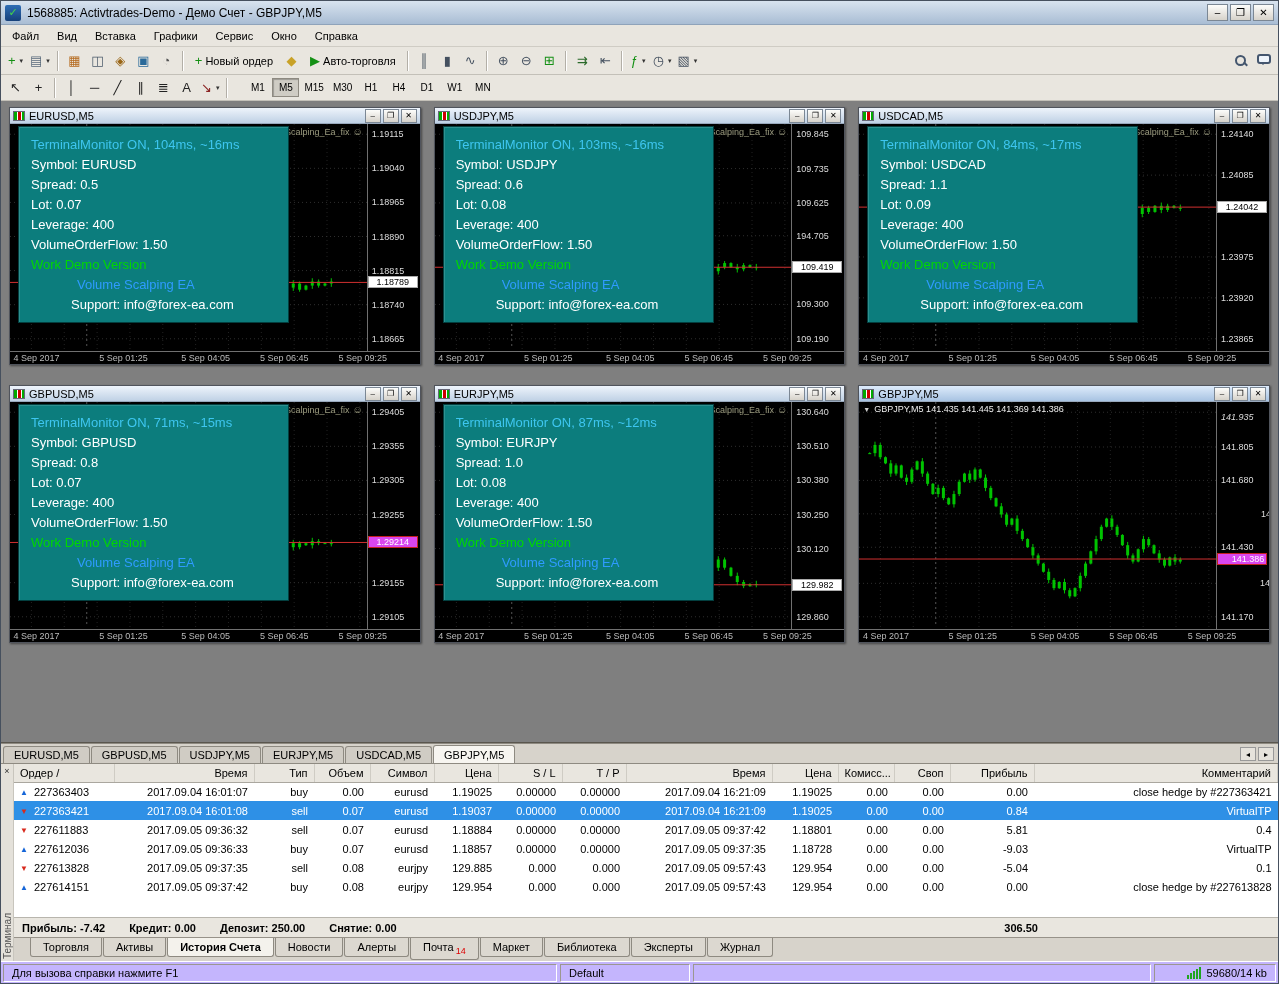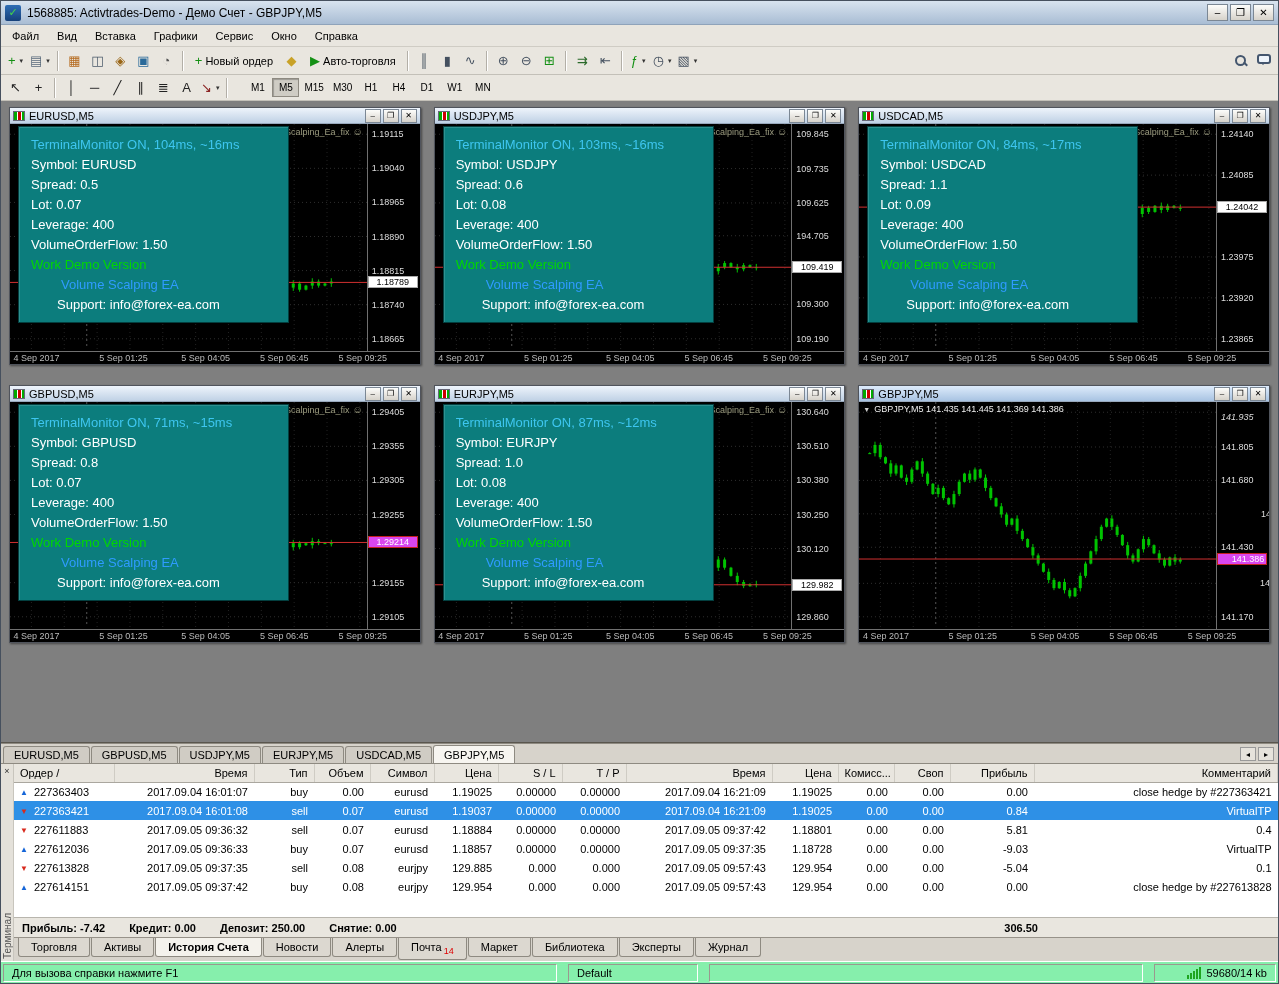--- a/index.html
+++ b/index.html
@@ -52,22 +52,22 @@
 .pcur.red{background:#d946ef;border-color:#c42020;color:#fff}
 .tscale{grid-column:1/3;position:relative;border-top:1px solid #707070;color:#bbb;font-size:9px}
 .ttick{position:absolute;top:1px;white-space:nowrap}
 .ohlc{position:absolute;left:4px;top:2px;color:#eee;font-size:9px;display:flex;gap:4px;align-items:center}
 .ohlc-marker{color:#ccc;font-size:7px}
 .ea-tag{position:absolute;right:4px;top:2px;color:#9a9a7e;font-size:9px;display:flex;gap:3px;align-items:center}
 .ea-smiley{font-size:10px}
 .overlay{position:absolute;left:8px;top:2px;width:76%;height:87%;background:#0c7d7d;border:1px solid #033f3f;box-shadow:inset 1px 1px 0 rgba(255,255,255,.14);padding:8px 0 0 12px;font-size:13px;line-height:20px;color:#fff;overflow:hidden}
 .ol-monitor{color:#3ec6f0}
 .ol-demo{color:#00d800}
-.ol-ea{color:#2f9bff;margin-left:30px}
-.ol-support{margin-left:26px}
+.ol-ea{color:#2f9bff;margin-left:46px}
+.ol-support{margin-left:40px}
 
 .chart-tabs{flex:0 0 20px;background:#d7d3cb;border-top:1px solid #8e8a81;display:flex;align-items:flex-end;padding:0 2px}
 .ctab{border:1px solid #8e8a81;border-bottom:none;border-radius:3px 3px 0 0;background:#d0ccc4;padding:2px 10px;font-size:11px;margin-right:1px;white-space:nowrap}
 .ctab.active{background:#f7f5f0;padding-top:3px}
 .ctab-scroll{margin-left:auto;display:flex;gap:2px;padding:2px}
 .scrollbtn{width:16px;height:14px;font-size:8px;border:1px solid #999;background:#e6e3dc;display:flex;align-items:center;justify-content:center}
 
 .terminal{flex:0 0 198px;display:flex;background:#fff;border-top:1px solid #8e8a81}
 .tstrip{width:13px;background:#e4e1da;border-right:1px solid #c8c5bd;display:flex;flex-direction:column;align-items:center;padding:2px 0}
 .tclose{font-size:9px;color:#333;border:none;background:none}
@@ -77,26 +77,26 @@
 .history th{height:18px;background:#e9e6df;border-right:1px solid #cfccc4;border-bottom:1px solid #aaa79f;font-weight:normal;text-align:right;padding:1px 6px;overflow:hidden;white-space:nowrap}
 .history th.left,.history td.left{text-align:left}
 .history td{height:19px;text-align:right;padding:1px 6px;white-space:nowrap;overflow:hidden;background:#fff}
 .history tr.sel td{background:#2e90e6;color:#fff}
 .rowicon{display:inline-block;width:10px;margin-right:4px;font-size:8px;vertical-align:1px}
 .rowicon.buy{color:#1565d8}
 .rowicon.sell{color:#d82a1e}
 .filler{flex:1;background:#fff}
 .summary{position:relative;display:flex;gap:24px;align-items:center;height:20px;padding:0 8px;background:#e9e6df;border-top:1px solid #b8b5ad;font-weight:bold}
 .balance{position:absolute;right:240px}
-.ttabs{flex:0 0 24px;background:#d7d3cb;border-top:1px solid #979289;display:flex;align-items:flex-start;padding:0 4px;gap:1px}
+.ttabs{flex:0 0 24px;background:#d7d3cb;border-top:1px solid #979289;display:flex;align-items:flex-start;padding:0 16px;gap:1px}
 .ttab{border:1px solid #8e8a81;border-top:none;border-radius:0 0 3px 3px;background:#dcd8d0;padding:3px 12px;font-size:11px;white-space:nowrap}
 .ttab.active{background:#f4f2ec;font-weight:bold}
 .ttab sub{color:#d00;font-size:9px;margin-left:2px}
 
-.statusbar{flex:0 0 22px;display:flex;align-items:center;background:#86efac;border-top:1px solid #fff;padding:1px 2px;gap:11px}
+.statusbar{flex:0 0 22px;display:flex;align-items:center;background:#c4b5fd;border-top:1px solid #fff;padding:1px 2px;gap:3px}
 .scell{height:18px;display:flex;align-items:center;padding:0 8px;border:1px solid;border-color:#9b978f #fff #fff #9b978f;white-space:nowrap;overflow:hidden}
 .scell.help{width:554px}
 .scell.profile{width:130px}
 .scell.spacer{flex:1}
 .scell.traffic{width:122px;gap:5px;justify-content:flex-end}
 .bars{display:flex;align-items:flex-end;gap:1px;height:12px}
 .bars i{display:inline-block;width:2px;background:#1fa51f}
 .bars i:nth-child(1){height:4px}.bars i:nth-child(2){height:6px}
 .bars i:nth-child(3){height:8px}.bars i:nth-child(4){height:10px}.bars i:nth-child(5){height:12px}
 </style>

